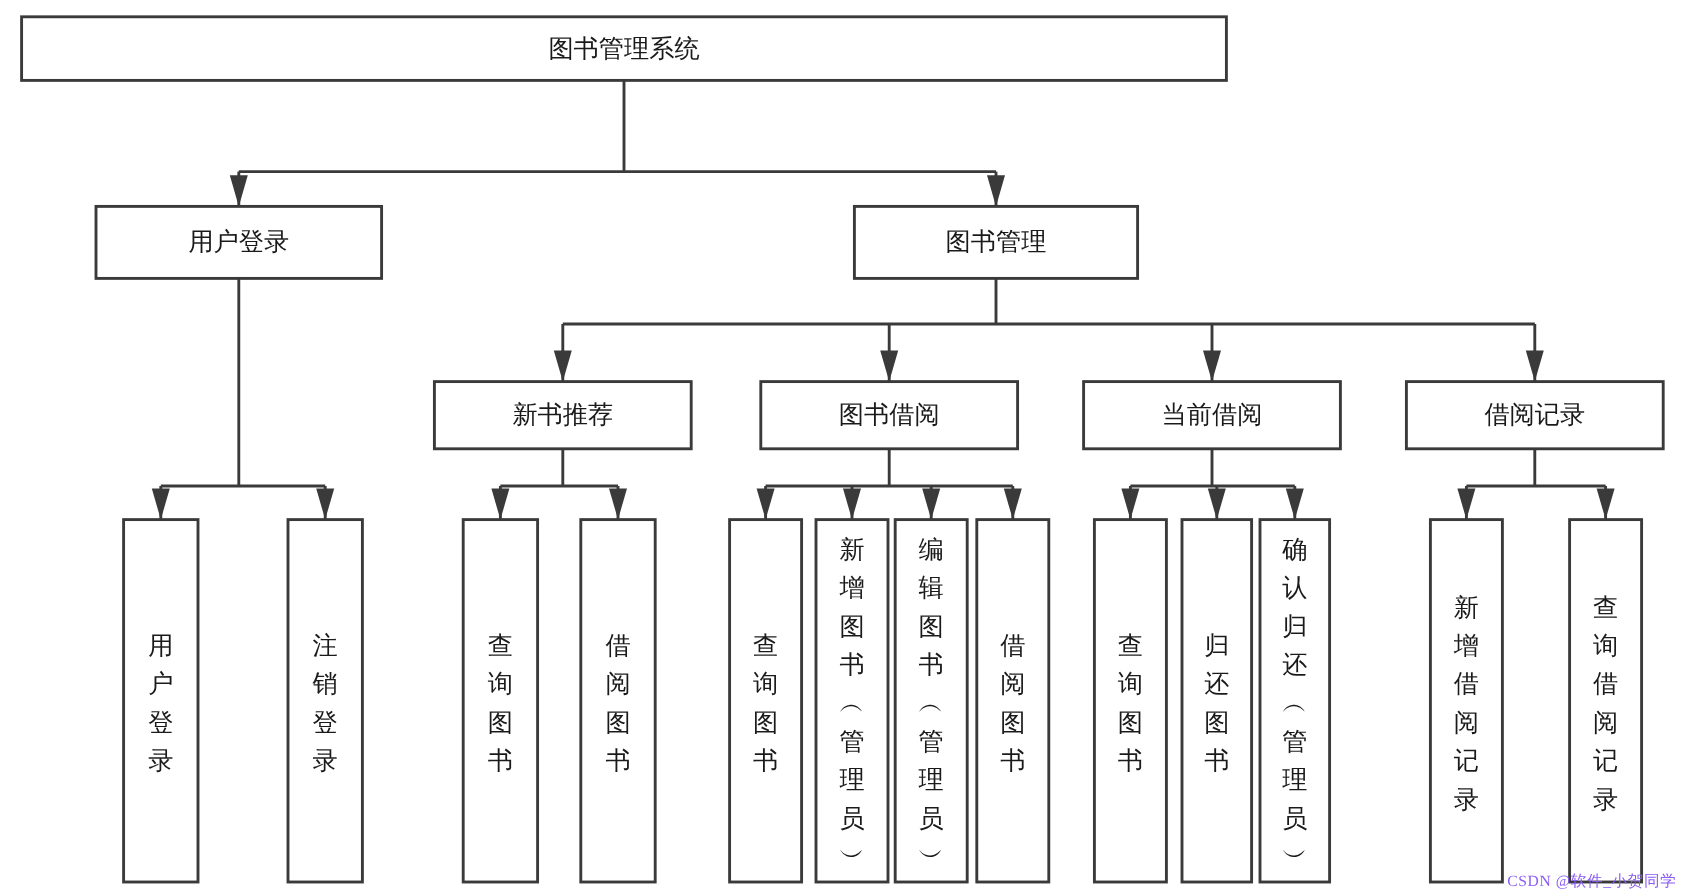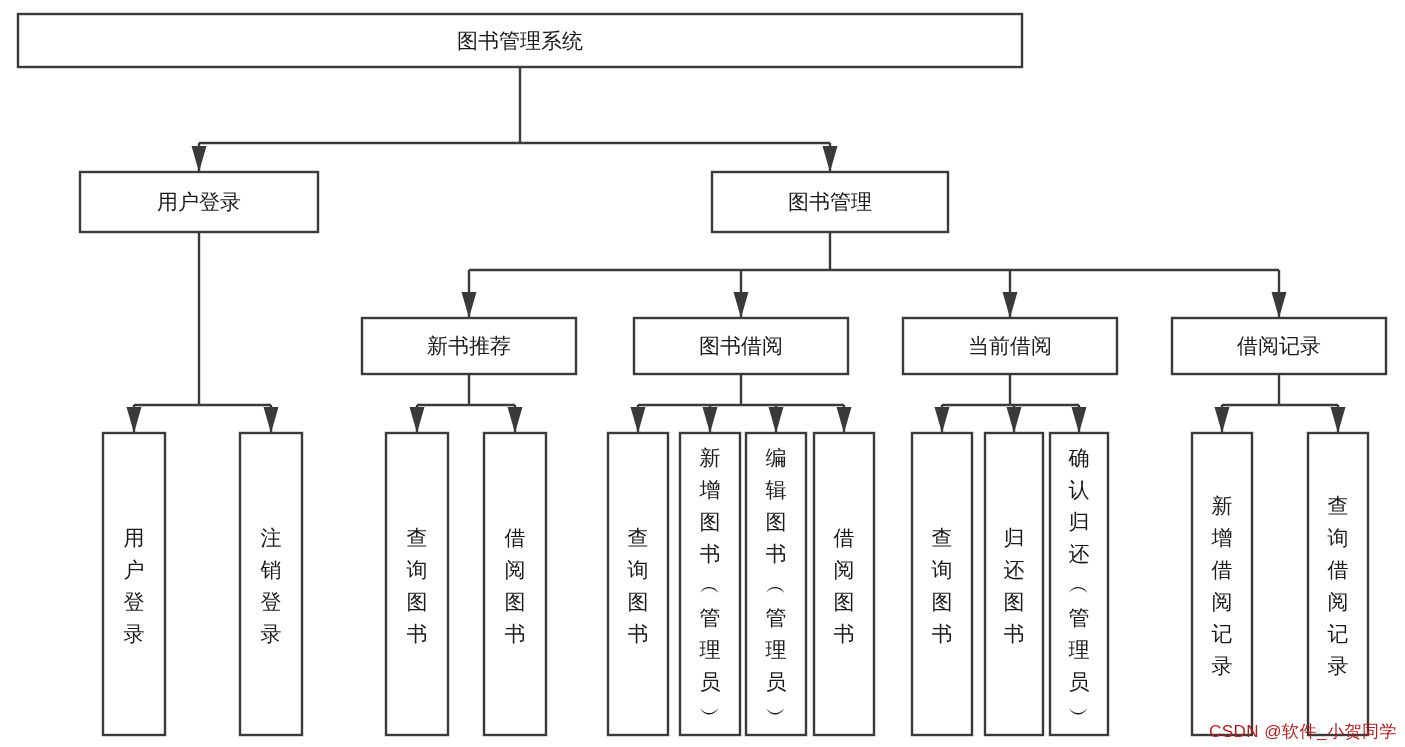--- a/index.html
+++ b/index.html
@@ -53,23 +53,23 @@
   .node-label-v {
     font-family: "DejaVu Sans", "Liberation Sans", sans-serif;
     font-size: 21px;
     fill: #1a1a1a;
     text-anchor: middle;
   }
   .watermark {
     position: absolute;
     right: 8px;
     bottom: 4px;
-    font-family: Liberation Sans, sans-serif;
-    font-size: 17px;
-    color: #b91c1c;
+    font-family: Liberation Serif, serif;
+    font-size: 13px;
+    color: #8b5cf6;
     letter-spacing: 0.5px;
     white-space: nowrap;
     user-select: none;
   }
 </style>
 </head>
 <body>
 
 <div id="diagram-root">
   <svg id="tree-svg" viewBox="0 0 1405 747" xmlns="http://www.w3.org/2000/svg">

